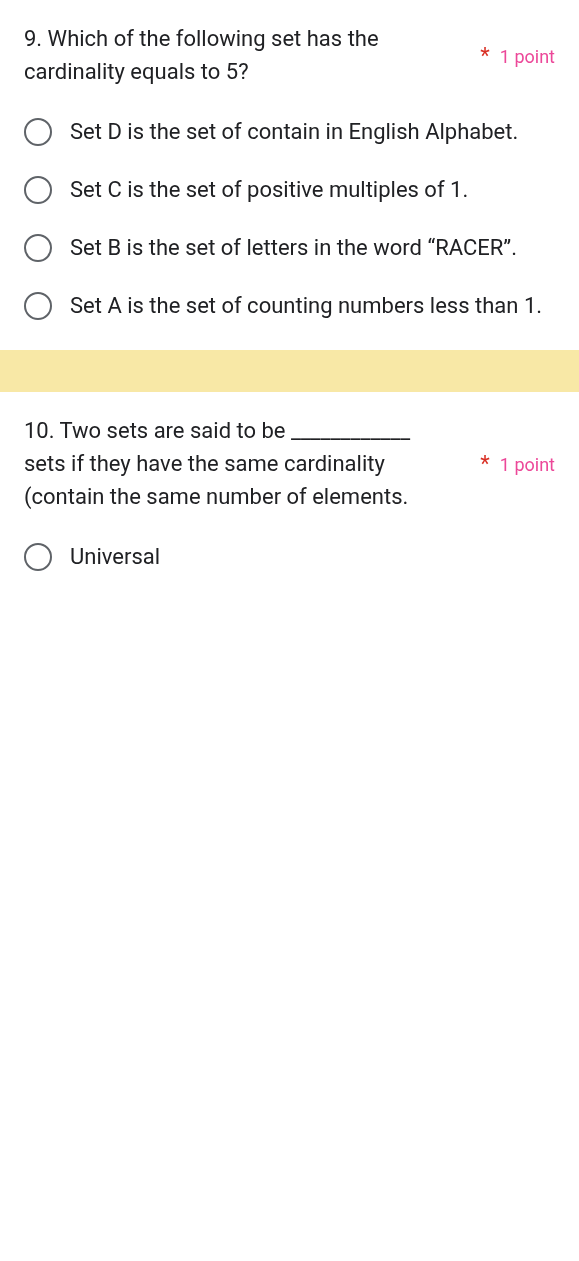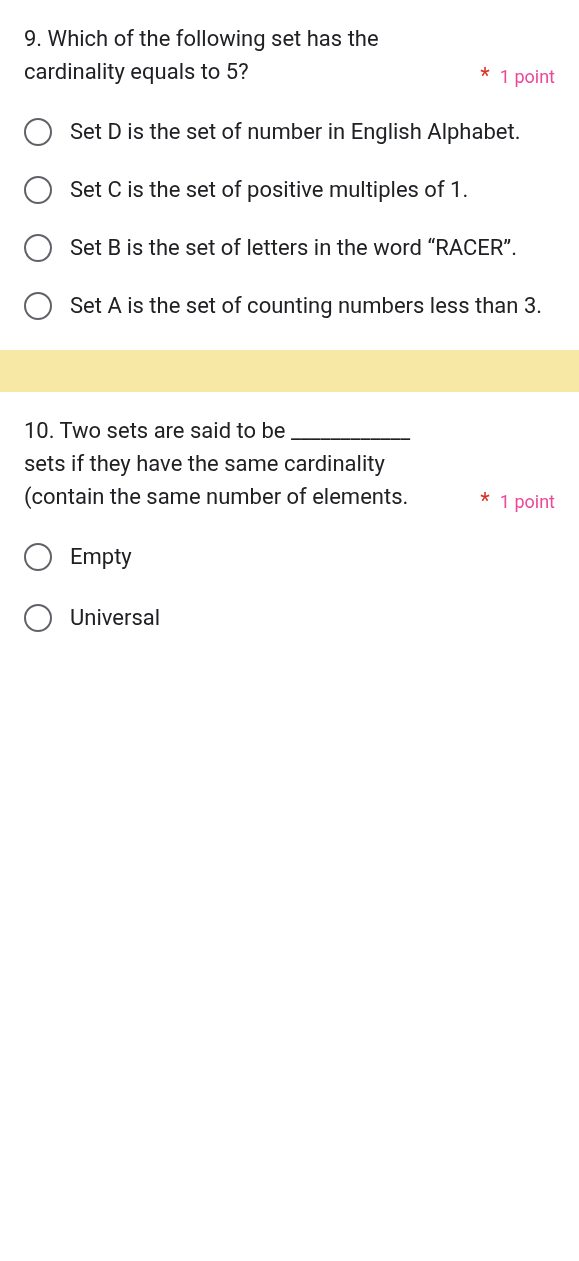--- a/index.html
+++ b/index.html
@@ -12,21 +12,21 @@
       background: #ffffff;
       width: 579px;
       color: #202124;
     }
     .question-block {
       padding: 22px 24px 28px 24px;
       background: #ffffff;
     }
     .question-header {
       display: flex;
-      align-items: flex-end;
+      align-items: center;
       justify-content: space-between;
       margin-bottom: 28px;
       gap: 36px;
     }
     .question-text {
       font-size: 22px;
       line-height: 1.5;
       color: #202124;
       flex: 1;
       padding-right: 8px;
@@ -92,52 +92,48 @@
       <span>9. Which of the following set has the cardinality equals to 5?</span>
     </div>
     <div class="points-inline">
       <span class="required-marker">*</span>
       <span class="points">1 point</span>
     </div>
   </div>
   <div class="options">
     <label class="option">
       <span class="radio"></span>
-      <span class="option-text">Set D is the set of number in English Alphabet.</span>
+      <span class="option-text">Set D is the set of contain in English Alphabet.</span>
     </label>
     <label class="option">
       <span class="radio"></span>
       <span class="option-text">Set C is the set of positive multiples of 1.</span>
     </label>
     <label class="option">
       <span class="radio"></span>
       <span class="option-text">Set B is the set of letters in the word “RACER”.</span>
     </label>
     <label class="option">
       <span class="radio"></span>
-      <span class="option-text">Set A is the set of counting numbers less than 3.</span>
+      <span class="option-text">Set A is the set of counting numbers less than 1.</span>
     </label>
   </div>
 </div>
 
 <div class="divider"></div>
 
 <div class="question-block">
   <div class="question-header">
     <div class="question-text">
       <span>10. Two sets are said to be ____________ sets if they have the same cardinality (contain the same number of elements.</span>
     </div>
     <div class="points-inline">
       <span class="required-marker">*</span>
       <span class="points">1 point</span>
     </div>
   </div>
   <div class="options compact">
     <label class="option">
       <span class="radio"></span>
-      <span class="option-text">Empty</span>
-    </label>
-    <label class="option">
-      <span class="radio"></span>
       <span class="option-text">Universal</span>
     </label>
   </div>
 </div>
 
 </body></html>

